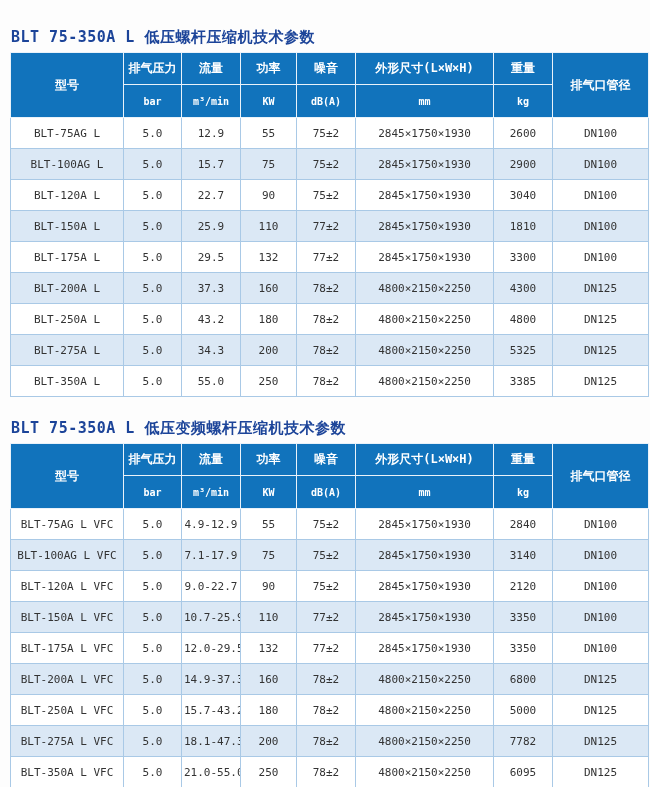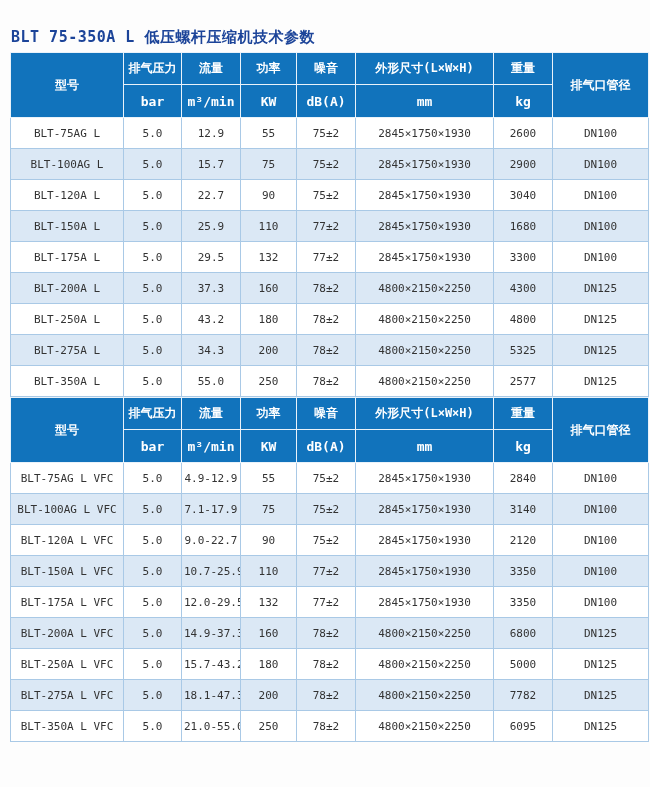--- a/index.html
+++ b/index.html
@@ -28,21 +28,21 @@
   }
   table.spec-table th{
     background:var(--header-bg,#1173bc);
     color:var(--header-text,#ffffff);
     border:1px solid var(--header-border,#e9f2fa);
     font-weight:bold;
     text-align:center;
     padding:0 2px;
   }
   thead tr.h-top th{height:31px;font-size:12px;}
-  thead tr.h-bottom th{height:32px;font-size:13px;}
+  thead tr.h-bottom th{height:32px;font-size:10px;}
   table.spec-table td{
     border:1px solid var(--body-border,#a9c9e6);
     height:30px;
     text-align:center;
     vertical-align:middle;
     font-size:11px;
     color:var(--cell-text,#333333);
     background:var(--row-bg,#ffffff);
     padding:0 2px;
     white-space:nowrap;
@@ -119,21 +119,21 @@
             <td>3040</td>
             <td>DN100</td>
           </tr>
           <tr class="alt">
             <td>BLT-150A L</td>
             <td>5.0</td>
             <td>25.9</td>
             <td>110</td>
             <td>77±2</td>
             <td>2845×1750×1930</td>
-            <td>1680</td>
+            <td>1810</td>
             <td>DN100</td>
           </tr>
           <tr>
             <td>BLT-175A L</td>
             <td>5.0</td>
             <td>29.5</td>
             <td>132</td>
             <td>77±2</td>
             <td>2845×1750×1930</td>
             <td>3300</td>
@@ -169,28 +169,29 @@
             <td>5325</td>
             <td>DN125</td>
           </tr>
           <tr>
             <td>BLT-350A L</td>
             <td>5.0</td>
             <td>55.0</td>
             <td>250</td>
             <td>78±2</td>
             <td>4800×2150×2250</td>
-            <td>2577</td>
+            <td>3385</td>
             <td>DN125</td>
           </tr>
         </tbody>
     </table>
   </section>
 
   <section class="spec-section">
+    <h2 class="spec-title">BLT 75-350A L 低压变频螺杆压缩机技术参数</h2>
     <table class="spec-table">
       <colgroup>
         <col style="width:113px">
           <col style="width:58px">
           <col style="width:59px">
           <col style="width:56px">
         <col style="width:59px">
           <col style="width:138px">
           <col style="width:59px">
           <col style="width:96px">

